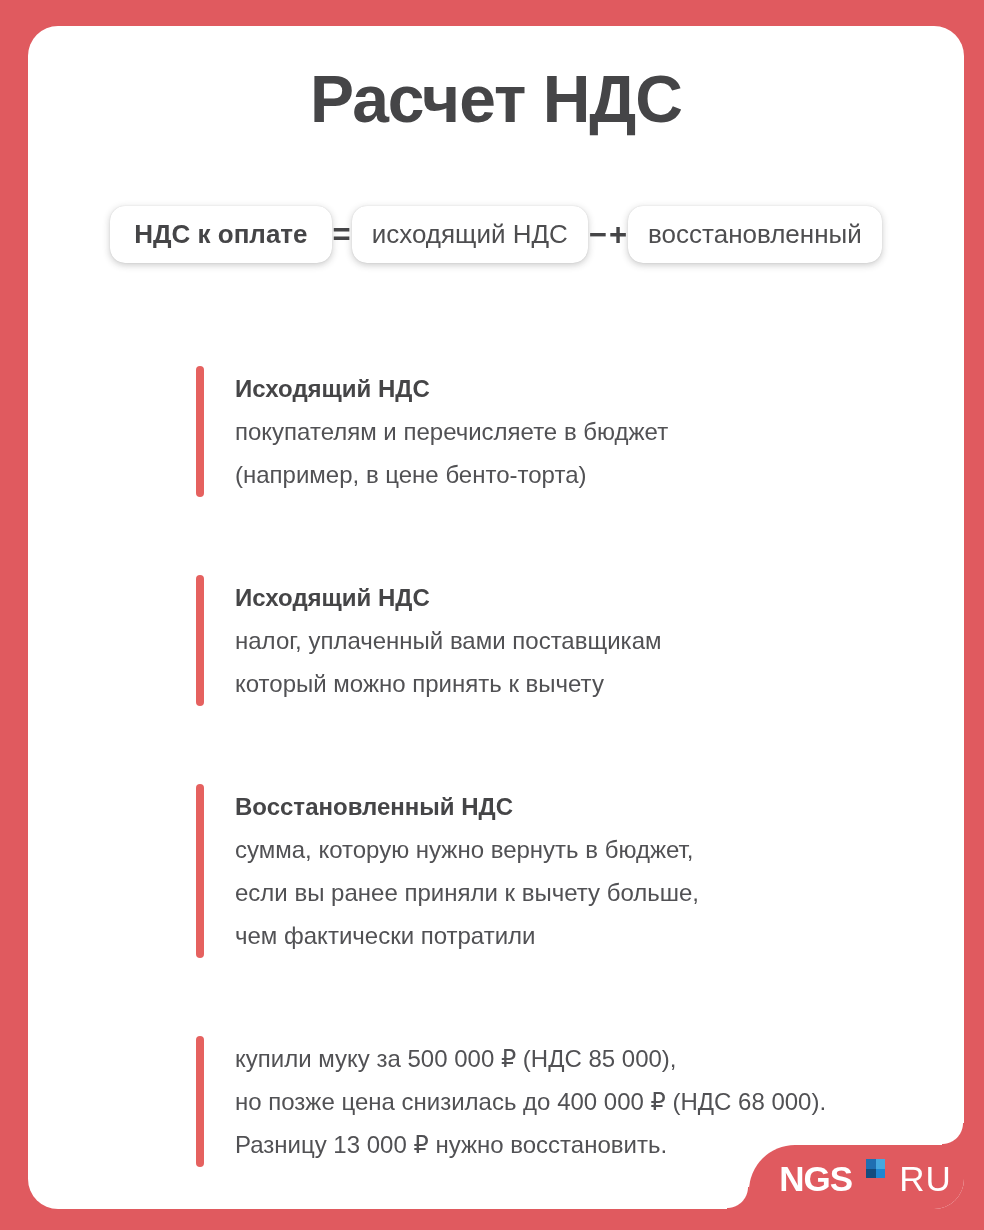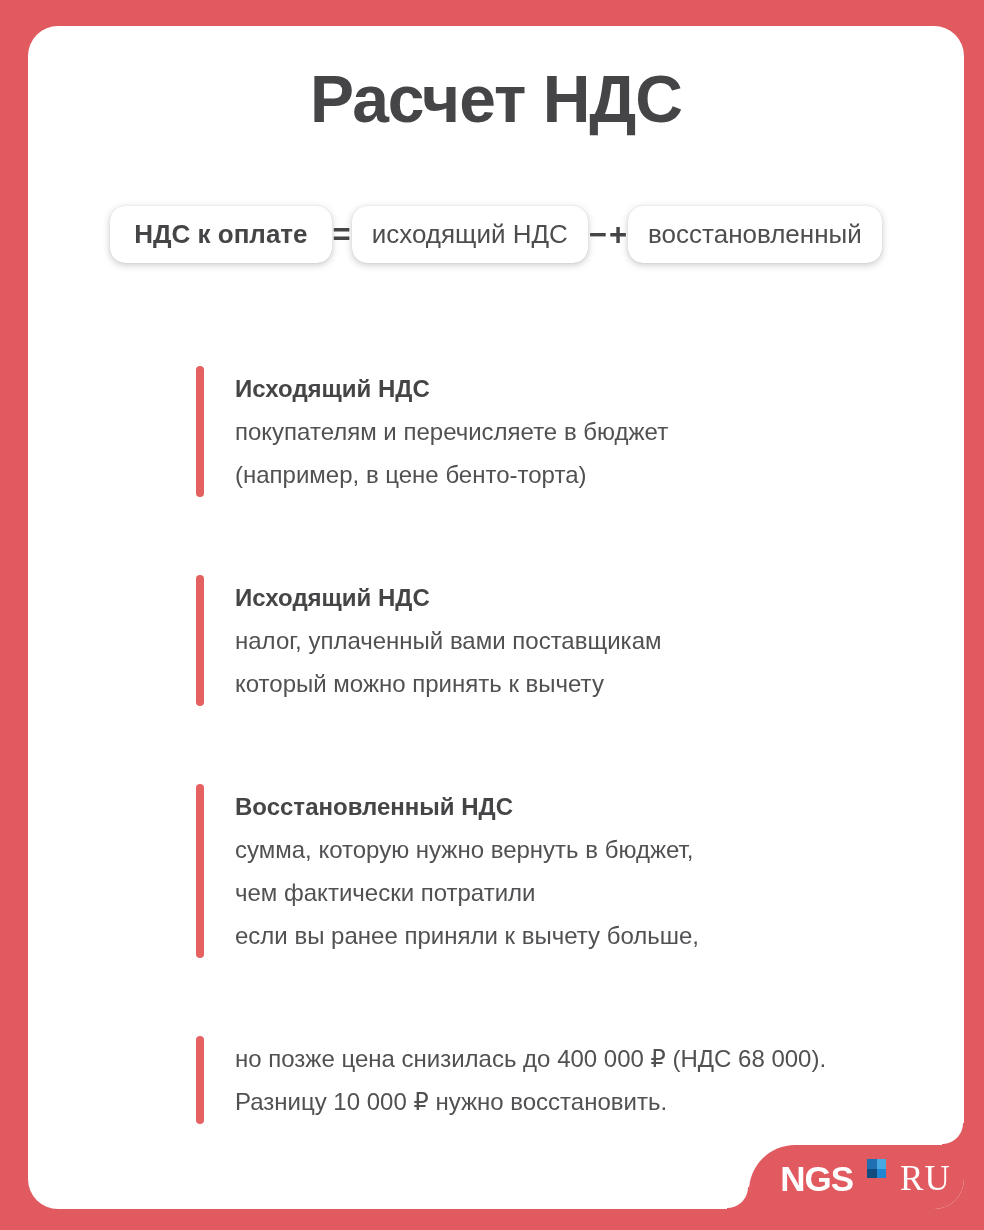--- a/index.html
+++ b/index.html
@@ -112,21 +112,20 @@
     color:#ffffff;
     font-weight:bold;
     font-size:35px;
     letter-spacing:-1px;
   }
   .ru{
     color:#ffffff;
     font-weight:normal;
     font-size:35px;
     letter-spacing:1px;
-    font-family:Liberation Serif, serif;
   }
   .sq{
     width:27px;height:27px;
     display:grid;
     grid-template-columns:1fr 1fr;
     grid-template-rows:1fr 1fr;
     margin:0 2px;
   }
   .sq i{display:block;}
 </style>
@@ -164,30 +163,31 @@
         <div class="ln">налог, уплаченный вами поставщикам</div>
         <div class="ln">который можно принять к вычету</div>
       </div>
     </section>
 
     <section class="item">
       <div class="bar"></div>
       <div class="txt">
         <div class="hd">Восстановленный НДС</div>
         <div class="ln">сумма, которую нужно вернуть в бюджет,</div>
+        <div class="ln">если вы ранее приняли к вычету больше,</div>
         <div class="ln">чем фактически потратили</div>
-        <div class="ln">если вы ранее приняли к вычету больше,</div>
-      </div>
-    </section>
-
-    <section class="item">
-      <div class="bar"></div>
-      <div class="txt">
+      </div>
+    </section>
+
+    <section class="item">
+      <div class="bar"></div>
+      <div class="txt">
+        <div class="ln">купили муку за 500 000 ₽ (НДС 85 000),</div>
         <div class="ln">но позже цена снизилась до 400 000 ₽ (НДС 68 000).</div>
-        <div class="ln">Разницу 10 000 ₽ нужно восстановить.</div>
+        <div class="ln">Разницу 13 000 ₽ нужно восстановить.</div>
       </div>
     </section>
 
   </div>
 
   <div class="fillet fillet-top"></div>
   <div class="fillet fillet-left"></div>
 
   <div class="tab">
     <div class="logo">

